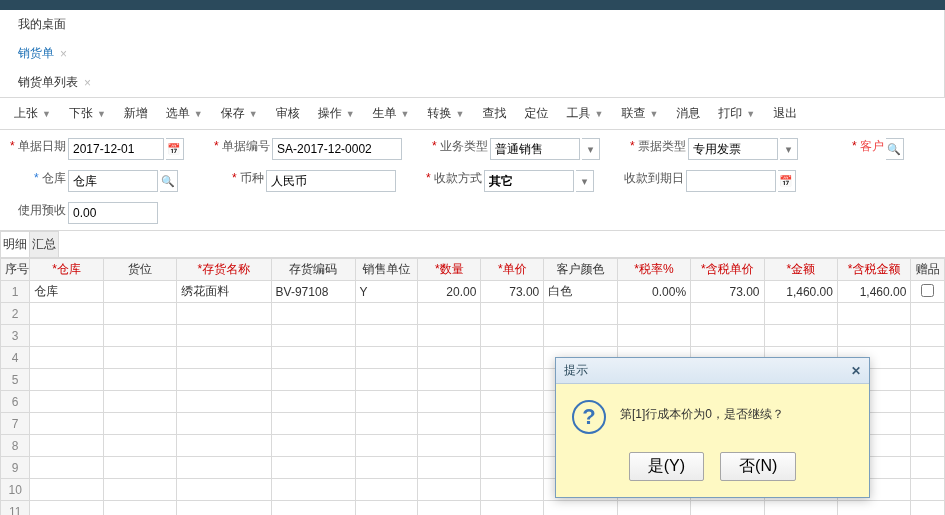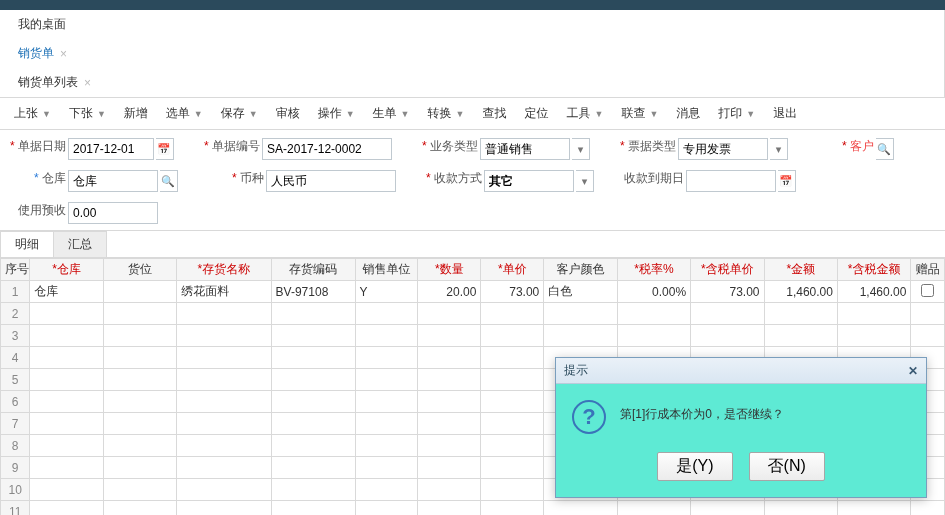--- a/index.html
+++ b/index.html
@@ -13,30 +13,30 @@
 .toolbar-item { display: flex; align-items: center; gap: 2px; padding: 3px 6px; cursor: pointer; }
 .toolbar-item .caret { font-size: 9px; color: #888; margin-left: 2px; }
 .form-area { padding: 8px 10px 6px; display: flex; flex-wrap: wrap; gap: 8px 30px; border-bottom: 1px solid #d9d9d9; }
 .field { display: flex; gap: 2px; }
 .field-label { color: #555; min-width: 56px; text-align: right; }
 .field-label.req::before { content: "* "; color: #c00; }
 .field-label.reqblue::before { content: "* "; color: #2a7bd9; }
 .field-input { height: 22px; border: 1px solid #c0c9d0; padding: 0 4px; font-size: 12px; background: #fff; }
 .inp-icon { width: 18px; height: 22px; border: 1px solid #c0c9d0; border-left: none; display: inline-flex; align-items: center; justify-content: center; background: #fff; cursor: pointer; color: #777; font-size: 11px; }
 .subtabs { display: flex; border-bottom: 1px solid #d9d9d9; }
-.subtab { padding: 4px 14px; border: 1px solid #d9d9d9; border-bottom: none; background: #ededed; margin-right: -1px; cursor: pointer; text-align: right; }
+.subtab { padding: 4px 2px; border: 1px solid #d9d9d9; border-bottom: none; background: #ededed; margin-right: -1px; cursor: pointer; text-align: right; }
 .subtab.active { background: #fff; }
 .grid { border-collapse: collapse; width: 100%; table-layout: fixed; }
 .grid th, .grid td { border: 1px solid #d9d9d9; height: 22px; padding: 0 4px; font-weight: normal; text-align: left; white-space: nowrap; overflow: hidden; }
 .grid th { background: #f5f5f5; text-align: center; }
 .grid th.req { color: #c00; }
 .grid .rnum { width: 28px; text-align: center; background: #f5f5f5; color: #888; }
 .grid td.num { text-align: right; }
 .dialog-mask { position: fixed; inset: 0; }
-.dialog { position: absolute; left: 555px; top: 357px; width: 372px; border: 1px solid #7a9ebd; background: #5eead4; box-shadow: 0 2px 10px rgba(0,0,0,0.25); }
+.dialog { position: absolute; left: 555px; top: 357px; width: 315px; border: 1px solid #7a9ebd; background: #fef9c3; box-shadow: 0 2px 10px rgba(0,0,0,0.25); }
 .dialog-titlebar { background: linear-gradient(#eaf1f8,#d9e6f2); color: #2b4a5c; padding: 4px 8px; display: flex; align-items: center; justify-content: space-between; border-bottom: 1px solid #b9cbdb; }
 .dialog-close { color: #3a5a74; cursor: pointer; font-weight: bold; }
 .dialog-body { display: flex; padding: 16px 16px 10px; gap: 14px; align-items: flex-start; }
 .q-icon { width: 34px; height: 34px; border-radius: 50%; border: 2px solid #3a74b9; color: #3a74b9; display: flex; align-items: center; justify-content: center; font-size: 22px; font-weight: bold; }
 .dialog-buttons { display: flex; justify-content: center; gap: 16px; padding: 8px 0 16px; }
 .dlg-btn { border: 1px solid #a6a6a6; background: linear-gradient(#fdfdfd,#ececec); padding: 3px 18px; cursor: pointer; font-size: 16px; border-radius: 2px; }
 .row2 { padding-top: 2px; }
 </style>
 </head>
 <body>
@@ -114,21 +114,21 @@
       <span class="caret">▼</span>
     </div>
   <div class="toolbar-item">
       <span>退出</span>
     </div>
 </div>
 
 <div class="form-area">
   <div class="field">
     <span class="field-label req">单据日期</span>
-    <input class="field-input" style="width: 86px;" value="2017-12-01">
+    <input class="field-input" style="width: 96px;" value="2017-12-01">
     <span class="inp-icon">📅</span>
   </div>
   <div class="field">
     <span class="field-label req">单据编号</span>
     <input class="field-input" style="width: 130px;" value="SA-2017-12-0002">
   </div>
   <div class="field">
     <span class="field-label req">业务类型</span>
     <input class="field-input" style="width: 90px;" value="普通销售">
     <span class="inp-icon">▾</span>

